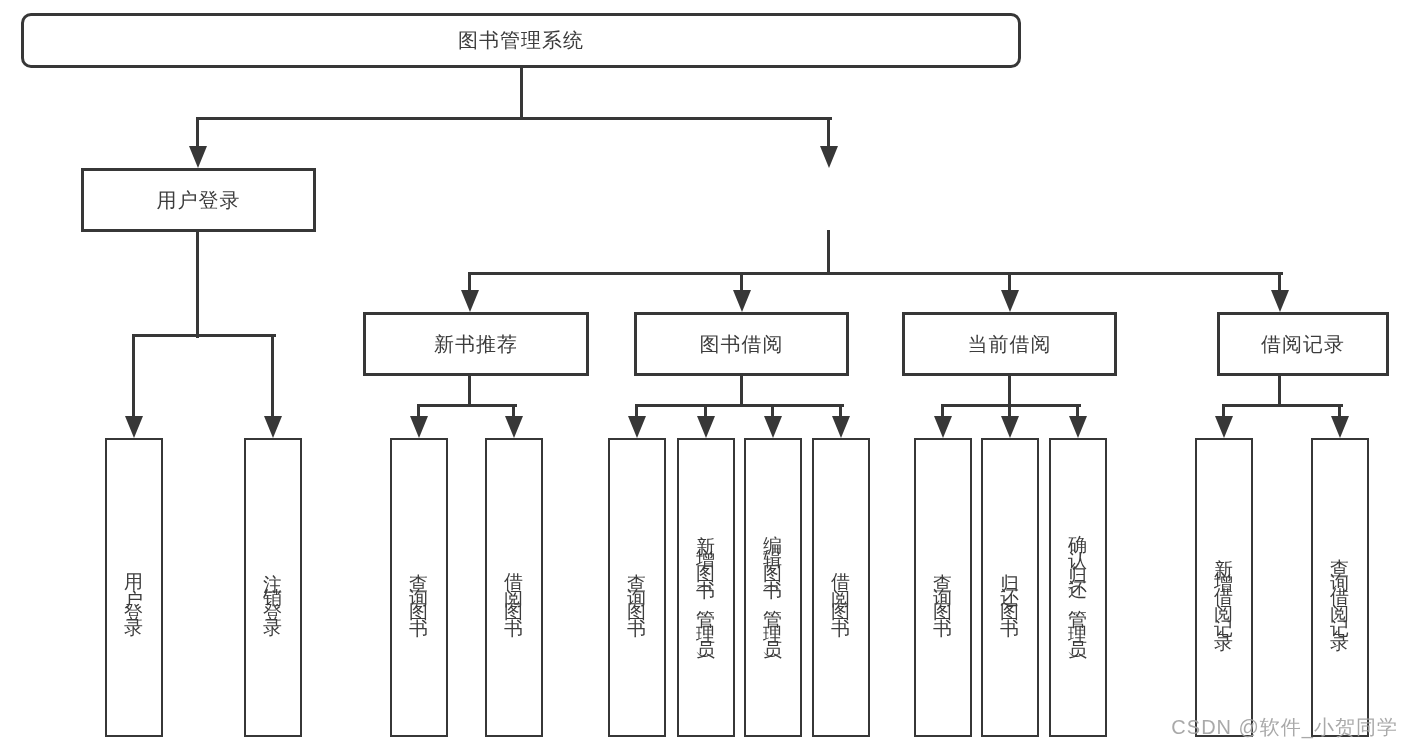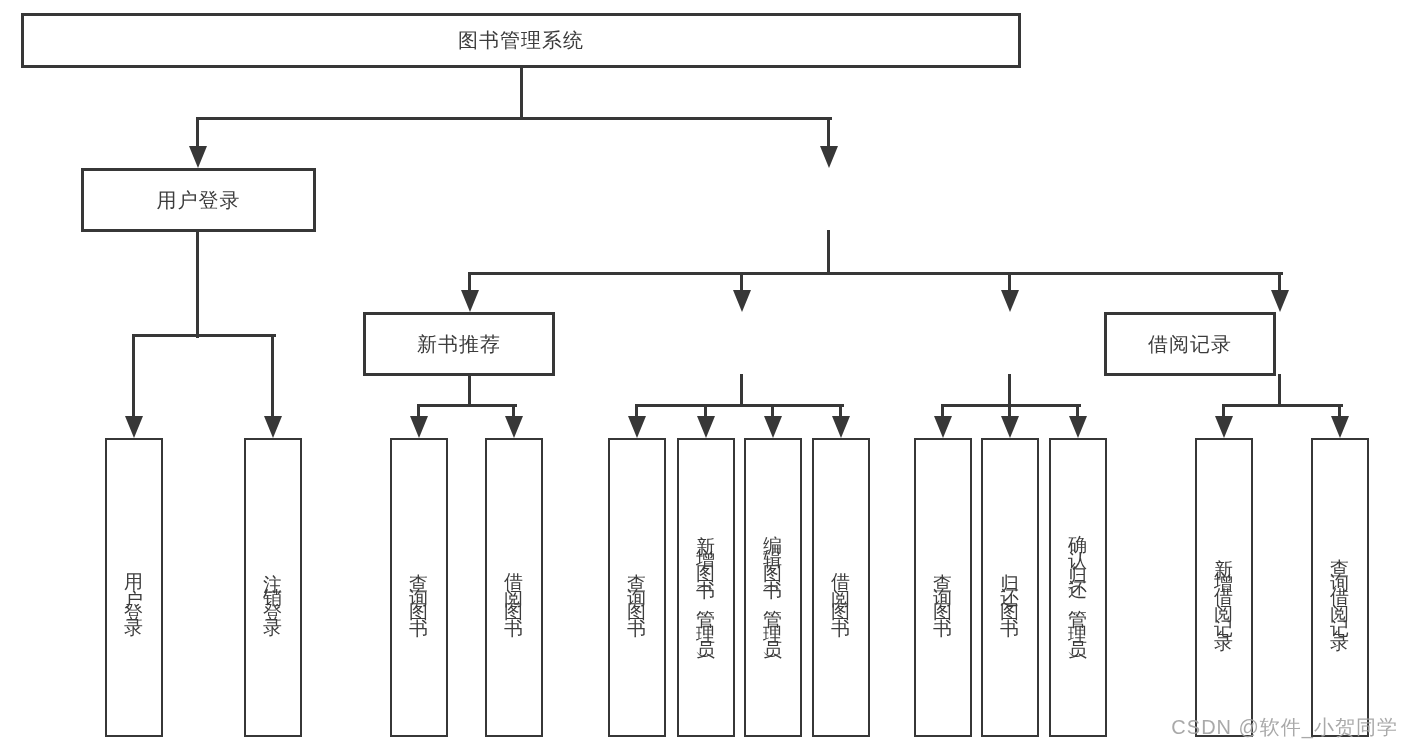--- a/index.html
+++ b/index.html
@@ -10,21 +10,21 @@
   .line { position:absolute; background:var(--line); }
   .arrow { position:absolute; width:0; height:0;
            border-left:9px solid transparent;
            border-right:9px solid transparent;
            border-top:22px solid var(--line); }
 
   .box { position:absolute; box-sizing:border-box; background:#ffffff;
          border:3px solid var(--line); color:var(--ink);
          display:flex; align-items:center; justify-content:center;
          font-size:20px; letter-spacing:1px; }
-  .root { border-width:3px; }
+  .root { border-width:3px;border-radius:10px; }
   .leaf { top:438px; width:58px; height:299px; border-width:2.5px; }
   .vtext { writing-mode:vertical-rl; line-height:1; font-size:19px;
            letter-spacing:15px; white-space:nowrap; }
 
   .watermark { position:absolute; right:7px; bottom:6px; font-size:20px;
                color:rgba(162,162,162,0.92); letter-spacing:1px; }
 </style>
 </head>
 <body>
 
@@ -90,24 +90,30 @@
   <div class="arrow" style="left:1331px;top:416px"></div>
 
   <div class="box root" style="left:21px;top:13px;width:1000px;height:55px">
     <span>图书管理系统</span>
   </div>
 
   <div class="box" style="left:81px;top:168px;width:235px;height:64px">
     <span>用户登录</span>
   </div>
 
-  <div class="box" style="left:363px;top:312px;width:192px;height:64px">
+  <div class="box" style="left:363px;top:312px;width:226px;height:64px">
     <span>新书推荐</span>
   </div>
-  <div class="box" style="left:1104px;top:312px;width:172px;height:64px">
+  <div class="box" style="left:634px;top:312px;width:215px;height:64px">
+    <span>图书借阅</span>
+  </div>
+  <div class="box" style="left:902px;top:312px;width:215px;height:64px">
+    <span>当前借阅</span>
+  </div>
+  <div class="box" style="left:1217px;top:312px;width:172px;height:64px">
     <span>借阅记录</span>
   </div>
 
   <div class="box leaf" style="left:105px">
     <span class="vtext">用户登录</span>
   </div>
   <div class="box leaf" style="left:244px">
     <span class="vtext">注销登录</span>
   </div>
 

